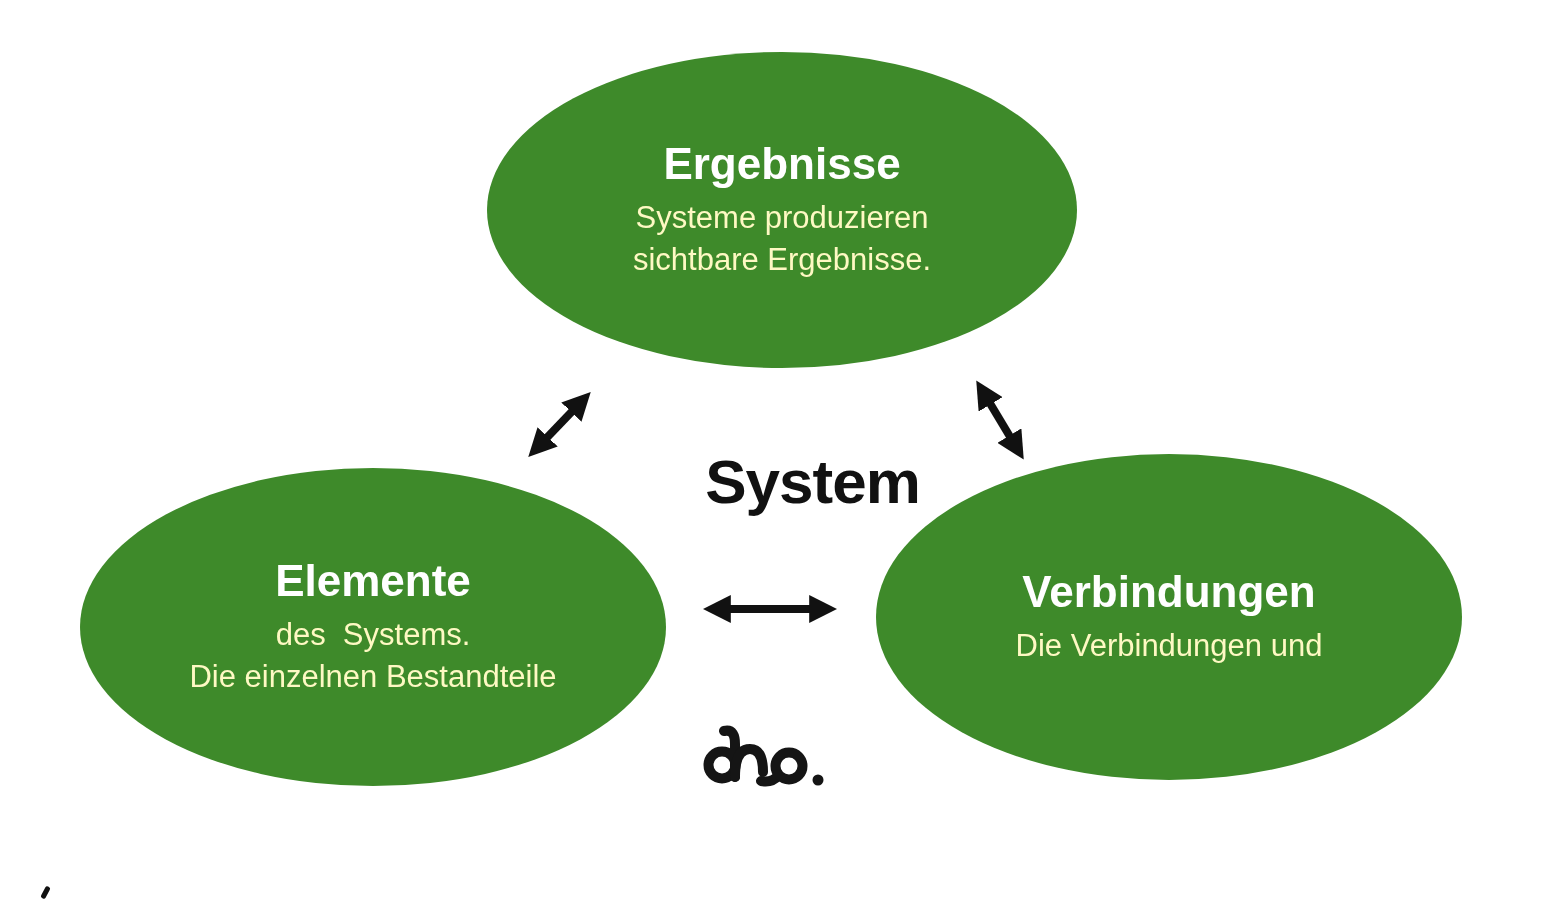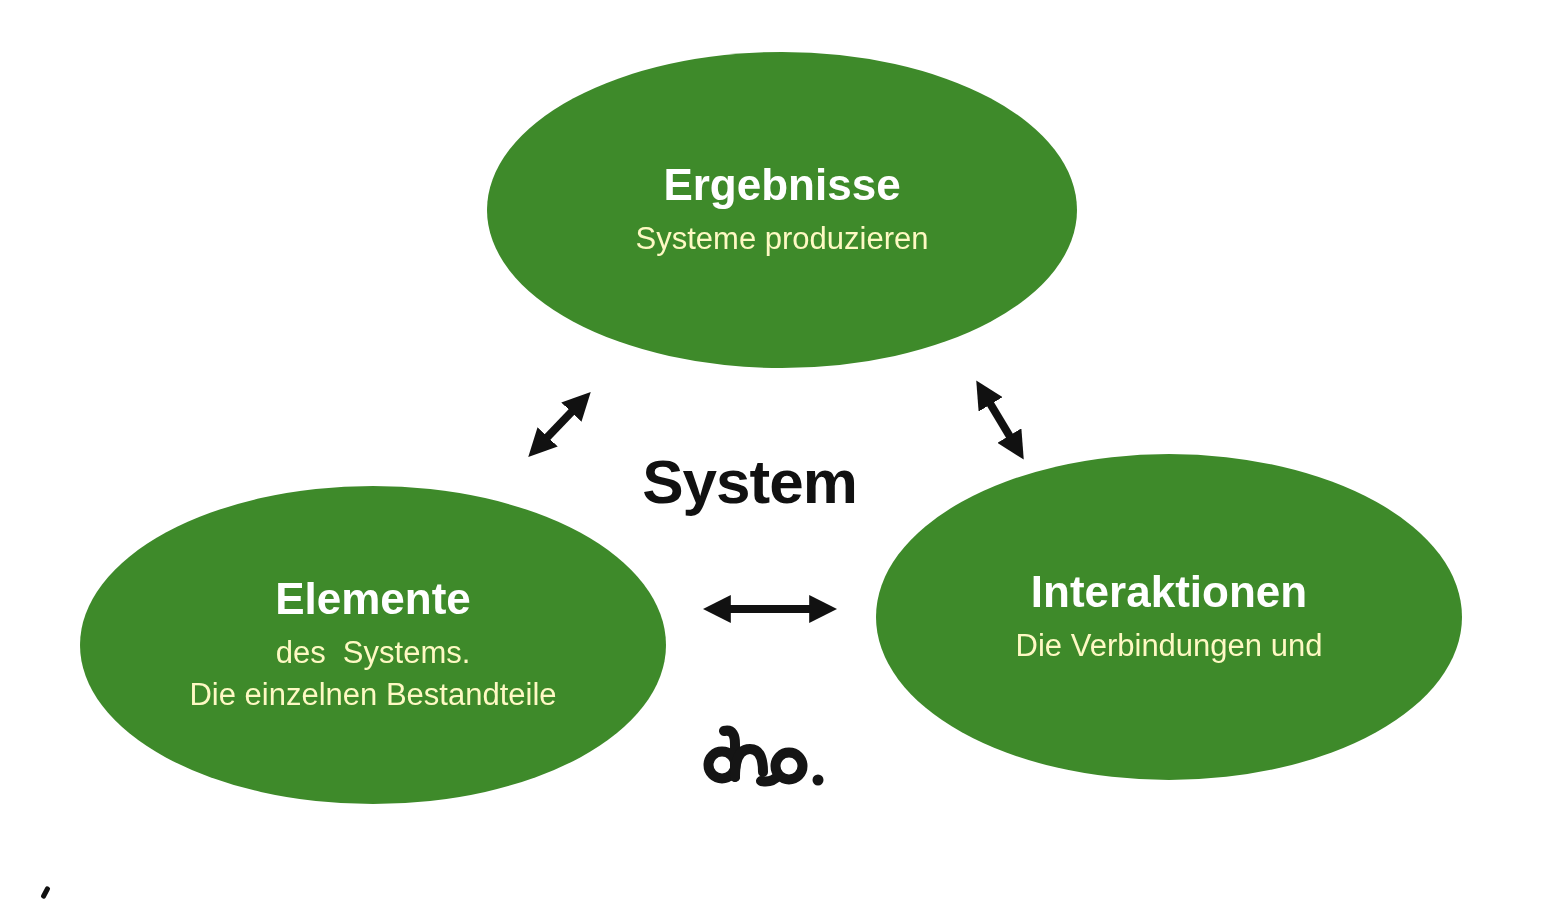--- a/index.html
+++ b/index.html
@@ -15,40 +15,40 @@
     position: absolute;
     border-radius: 50%;
     background: #3e8a2a;
     display: flex;
     flex-direction: column;
     align-items: center;
     justify-content: center;
     text-align: center;
   }
   .node-ergebnisse   { left: 487px; top: 52px;  width: 590px; height: 316px; }
-  .node-elemente     { left: 80px;  top: 486px; width: 586px; height: 318px; }
+  .node-elemente     { left: 80px;  top: 468px; width: 586px; height: 318px; }
   .node-interaktionen{ left: 876px; top: 454px; width: 586px; height: 326px; }
   .node-title {
     color: #ffffff;
     font-size: 44px;
     font-weight: 700;
     line-height: 50px;
     margin-bottom: 8px;
     white-space: pre-wrap;
   }
   .node-line {
     color: #fef9c3;
     font-size: 31px;
     font-weight: 400;
     line-height: 42px;
     white-space: pre-wrap;
   }
   .center-label {
     position: absolute;
-    left: 597px;
+    left: 660px;
     top: 446px;
     width: 305px;
     text-align: center;
     font-size: 62px;
     font-weight: 700;
     color: #111111;
     letter-spacing: -1px;
   }
   .arrows-layer, .logo-svg {
     position: absolute;
@@ -68,30 +68,31 @@
   }
 </style>
 </head>
 <body>
 
 <div class="canvas">
 
   <div class="node node-ergebnisse">
     <div class="node-title">Ergebnisse</div>
     <div class="node-line">Systeme produzieren</div>
+    <div class="node-line">sichtbare Ergebnisse.</div>
   </div>
 
   <div class="node node-elemente">
     <div class="node-title">Elemente</div>
     <div class="node-line">des  Systems.</div>
     <div class="node-line">Die einzelnen Bestandteile</div>
   </div>
 
   <div class="node node-interaktionen">
-    <div class="node-title">Interaktionen</div>
+    <div class="node-title">Verbindungen</div>
     <div class="node-line">Die Verbindungen und</div>
   </div>
 
   <div class="center-label">System</div>
 
   <svg class="arrows-layer" viewBox="0 0 1562 906" xmlns="http://www.w3.org/2000/svg">
     <defs>
       <marker id="ah" viewBox="0 0 10 10" refX="6" refY="5" markerWidth="3.5" markerHeight="3.5" orient="auto-start-reverse">
         <path d="M0,0 L10,5 L0,10 z" fill="#111111"></path>
       </marker>

